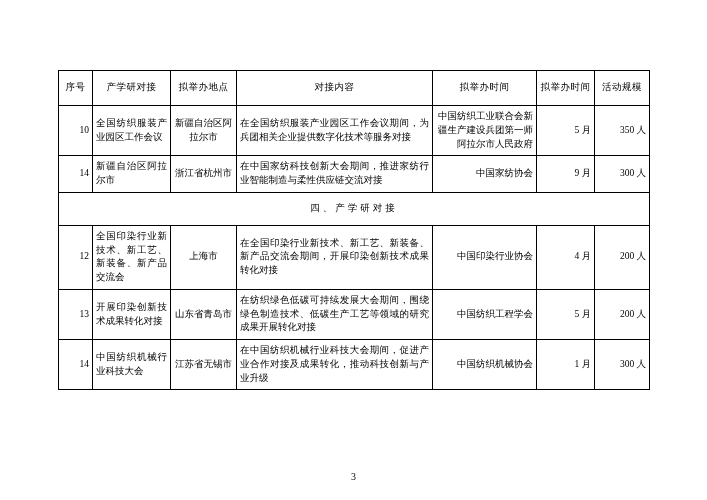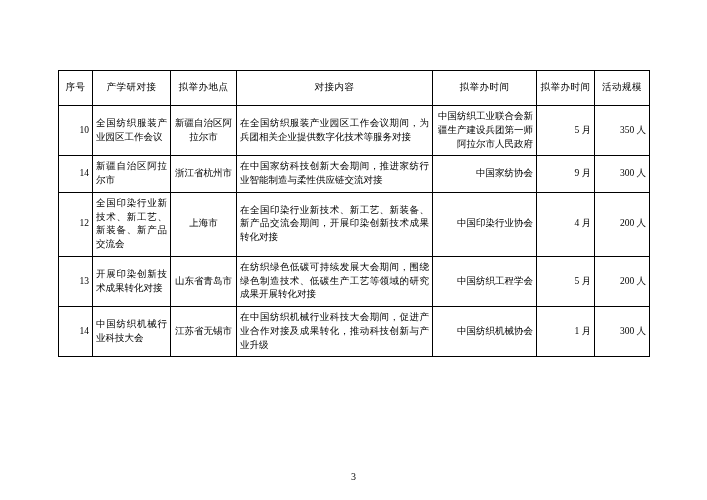--- a/index.html
+++ b/index.html
@@ -124,20 +124,23 @@
       <tr>
         <td class="no">14</td>
         <td class="cell-name">新疆自治区阿拉尔市</td>
         <td class="cell-place">浙江省杭州市</td>
         <td class="j">在中国家纺科技创新大会期间，推进家纺行业智能制造与柔性供应链交流对接</td>
         <td class="cell-org">中国家纺协会</td>
         <td class="c">9 月</td>
         <td class="c">300 人</td>
       </tr>
 
+      <tr class="section-row">
+        <td colspan="7">四、产学研对接</td>
+      </tr>
 
       <tr>
         <td class="no">12</td>
         <td class="cell-name">全国印染行业新技术、新工艺、新装备、新产品交流会</td>
         <td class="cell-place">上海市</td>
         <td class="j">在全国印染行业新技术、新工艺、新装备、新产品交流会期间，开展印染创新技术成果转化对接</td>
         <td class="cell-org">中国印染行业协会</td>
         <td class="c">4 月</td>
         <td class="c">200 人</td>
       </tr>

